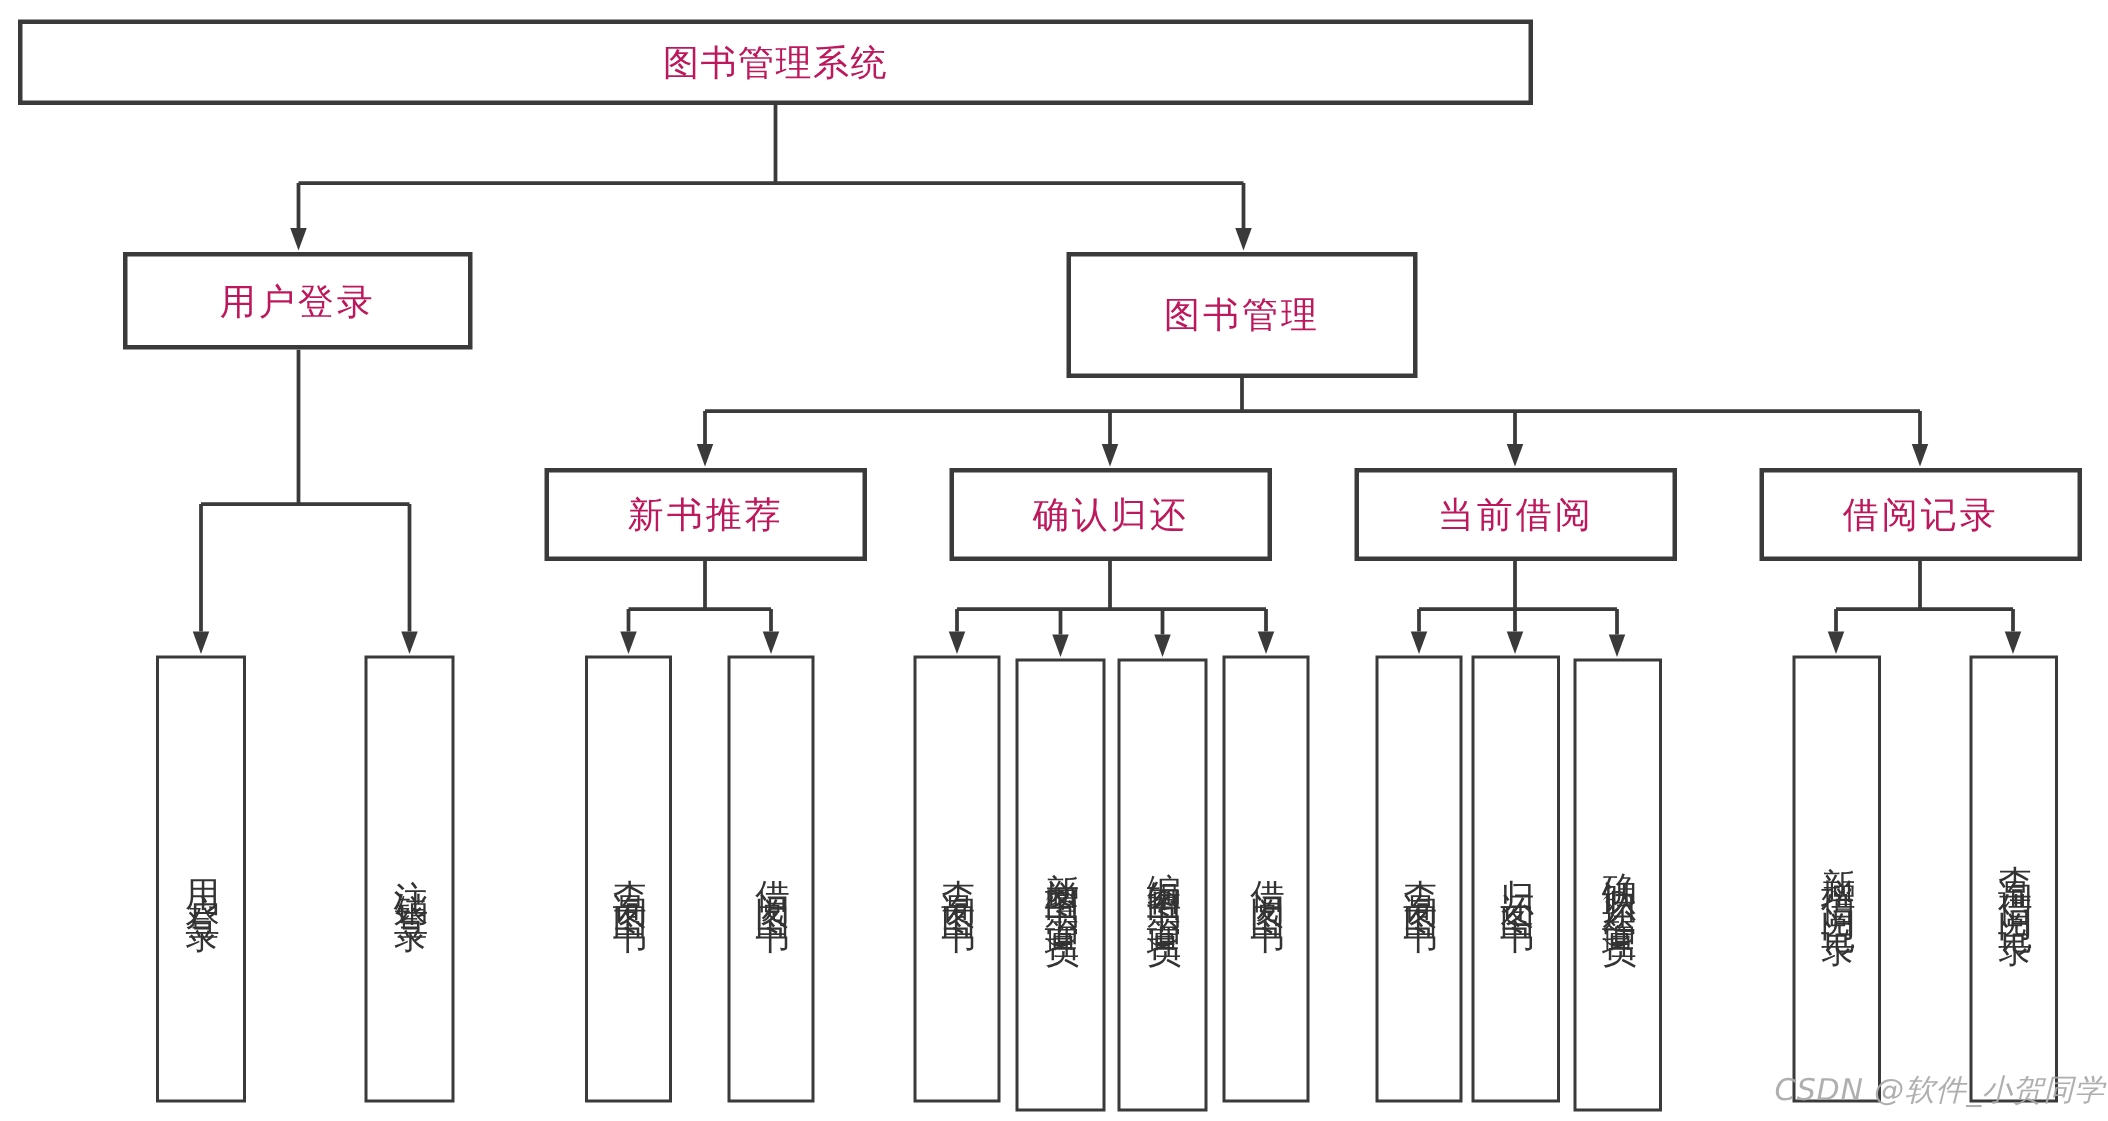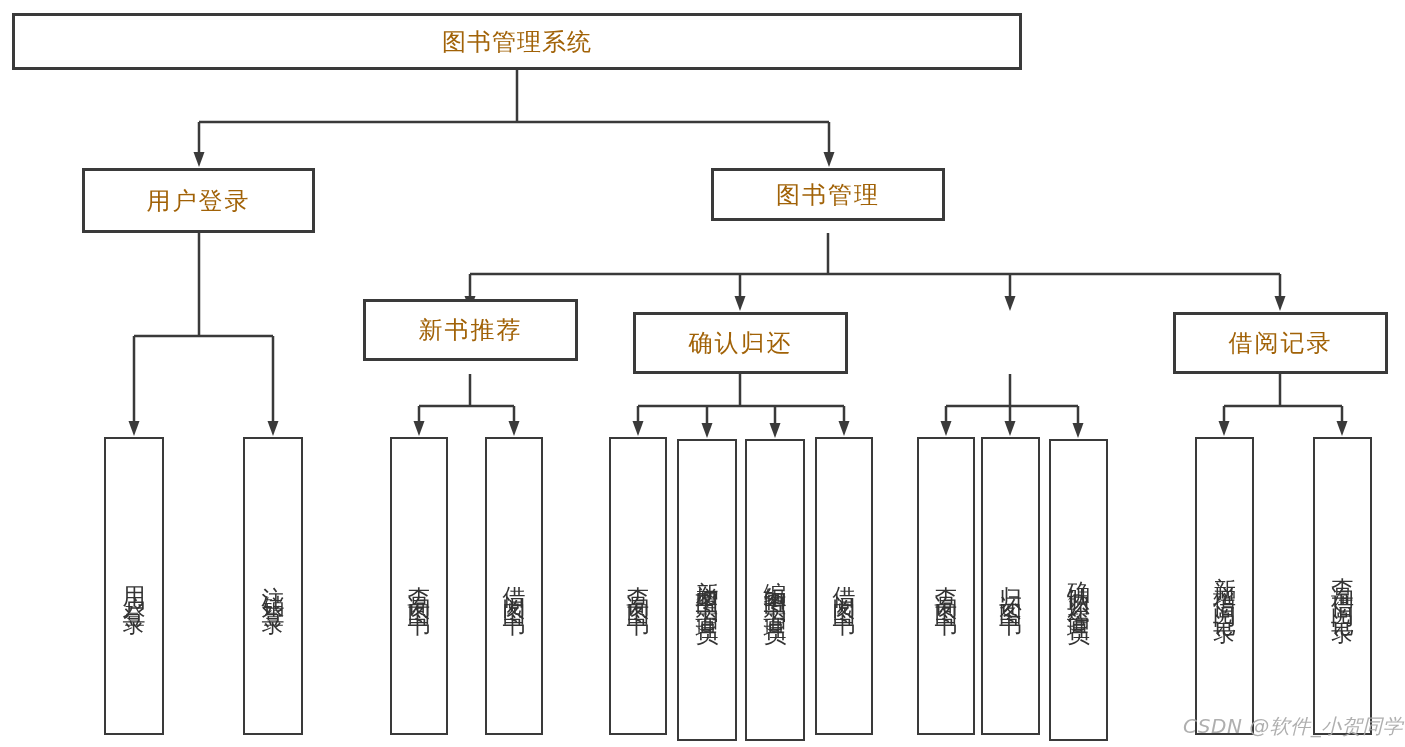--- a/index.html
+++ b/index.html
@@ -5,21 +5,21 @@
 <style>
   html,body{margin:0;padding:0;background:#ffffff;}
   .stage{
     position:relative;width:1405px;height:747px;background:#ffffff;
     font-family:"DejaVu Sans","Liberation Sans",sans-serif;overflow:hidden;
   }
   .wires{position:absolute;left:0;top:0;width:1405px;height:747px;}
   .hbox{
     position:absolute;box-sizing:border-box;background:#ffffff;
     border:3px solid #3a3a3a;display:flex;align-items:center;justify-content:center;
-    color:#a16207;font-size:24px;letter-spacing:2px;white-space:nowrap;
+    color:#be185d;font-size:24px;letter-spacing:2px;white-space:nowrap;
   }
   .root{letter-spacing:1px;}
   .vbox{
     position:absolute;box-sizing:border-box;background:#ffffff;
     border:2.5px solid #3a3a3a;display:flex;align-items:center;justify-content:center;
     color:#333333;
   }
   .vbox span{
     writing-mode:vertical-rl;text-orientation:mixed;
     font-size:23px;line-height:1;letter-spacing:9px;
@@ -75,29 +75,32 @@
     </g>
   </svg>
 
   <div class="hbox root" style="left:12px;top:13px;width:1010px;height:57px;">
     <span>图书管理系统</span>
   </div>
 
   <div class="hbox" style="left:82px;top:168px;width:233px;height:65px;">
     <span>用户登录</span>
   </div>
-  <div class="hbox" style="left:711px;top:168px;width:234px;height:53px;">
+  <div class="hbox" style="left:711px;top:168px;width:234px;height:84px;">
     <span>图书管理</span>
   </div>
 
-  <div class="hbox" style="left:363px;top:299px;width:215px;height:62px;">
+  <div class="hbox" style="left:363px;top:312px;width:215px;height:62px;">
     <span>新书推荐</span>
   </div>
   <div class="hbox" style="left:633px;top:312px;width:215px;height:62px;">
     <span>确认归还</span>
+  </div>
+  <div class="hbox" style="left:903px;top:312px;width:215px;height:62px;">
+    <span>当前借阅</span>
   </div>
   <div class="hbox" style="left:1173px;top:312px;width:215px;height:62px;">
     <span>借阅记录</span>
   </div>
 
   <div class="vbox" style="left:104px;top:437px;width:60px;height:298px;">
     <span>用户登录</span>
   </div>
   <div class="vbox" style="left:243px;top:437px;width:60px;height:298px;">
     <span>注销登录</span>

